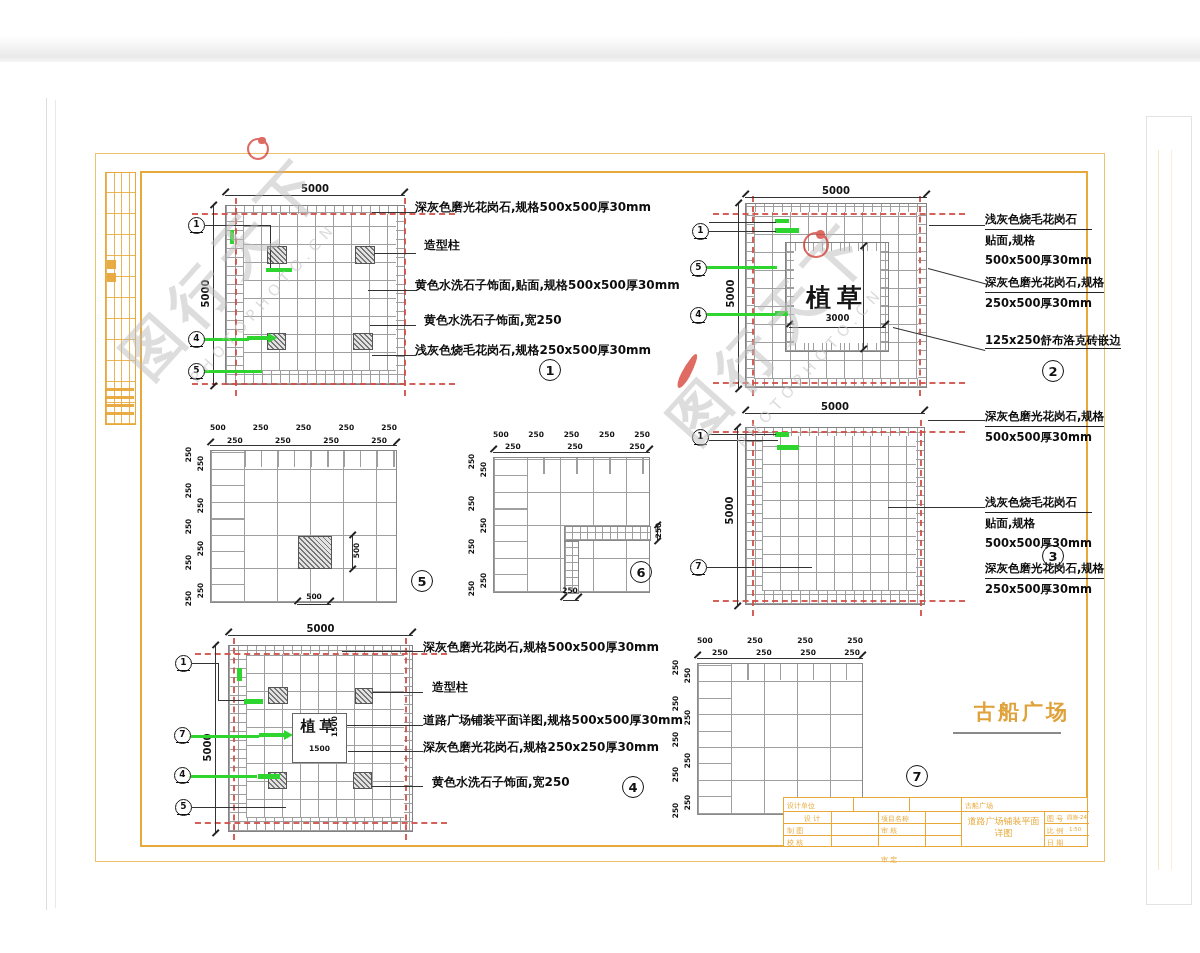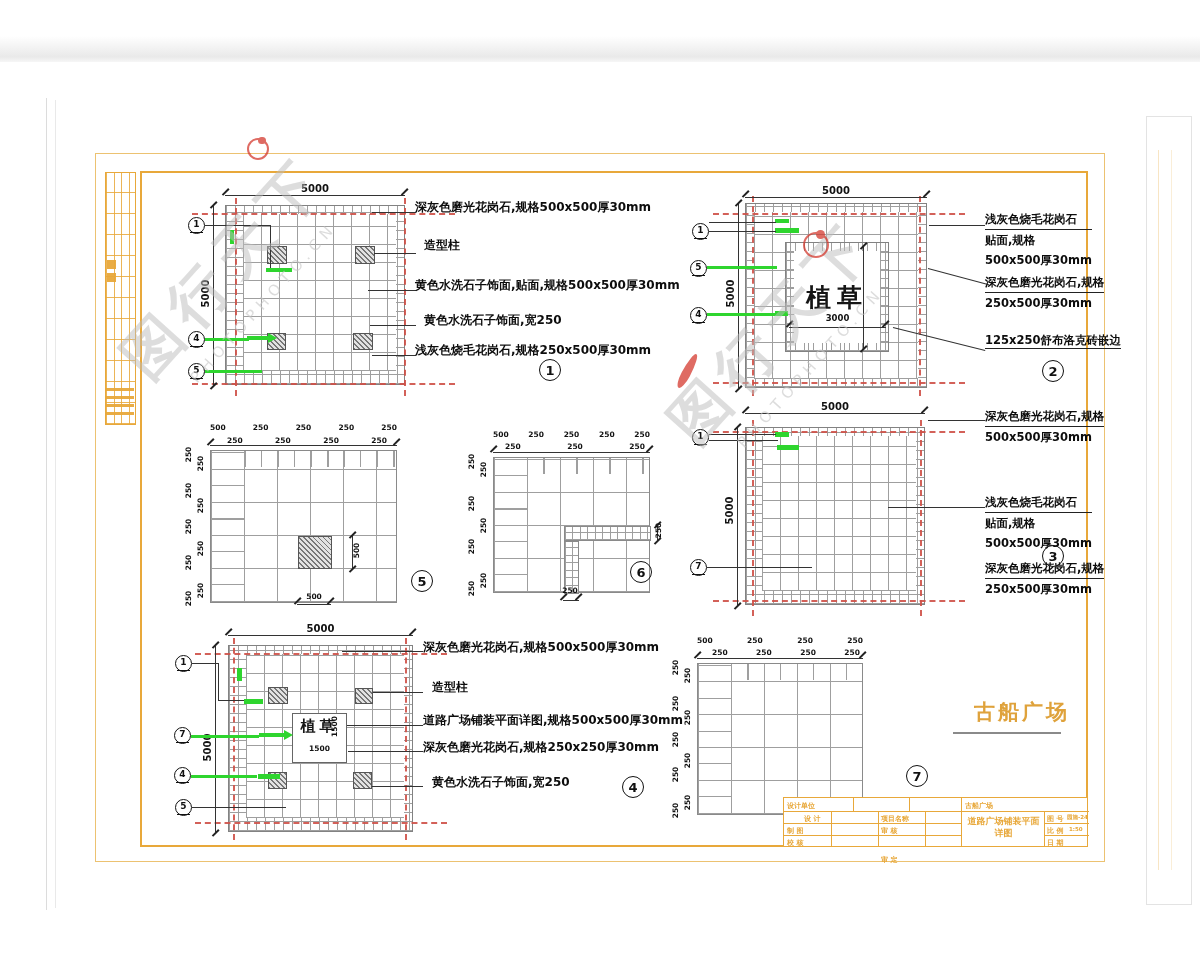--- a/index.html
+++ b/index.html
@@ -59,21 +59,21 @@
   
   .f-out{position:absolute;border:1.2px solid var(--yll)}
   .f-in{position:absolute;border:2.5px solid var(--yl)}
   .signoff{position:absolute;border:1px solid var(--yl);
     background-image:repeating-linear-gradient(90deg,rgba(232,168,58,.85) 0 1px,transparent 1px 7.7px),
                      repeating-linear-gradient(0deg,rgba(232,168,58,.85) 0 1px,transparent 1px 21px)}
   .ym{position:absolute;background:var(--yl);opacity:.95}
   .tb{position:absolute;left:783px;top:797px;width:305px;height:50px;border:1.5px solid var(--yl);background:#fff;color:var(--yl);z-index:6}
   .tb .v{position:absolute;width:1px;background:var(--yl)}
   .tb .h{position:absolute;height:1px;background:var(--yl)}
-  .tb-t{position:absolute;font-size:7px;font-weight:700;white-space:nowrap;color:var(--yl)}
+  .tb-t{position:absolute;font-size:7px;font-weight:400;white-space:nowrap;color:var(--yl)}
   .plaza{position:absolute;font-size:21px;font-weight:700;letter-spacing:3px;color:#DFA23B;text-align:right;z-index:5}
   
   .grass2{position:absolute;display:flex;align-items:center;justify-content:center;font-size:25px;font-weight:700;letter-spacing:6px;color:#151515;background:#fff}
   .grass4{position:absolute;border:1px solid #666;background:#fff;text-align:center;font-size:15px;font-weight:700;letter-spacing:4px;color:#151515}
   
   .wm{position:absolute;transform:translate(-50%,-50%) rotate(-48deg);text-align:center;z-index:10;pointer-events:none}
   .wm .zh{font-size:58px;font-weight:700;color:#bdbdbd;letter-spacing:10px;opacity:.5;white-space:nowrap;font-family:"DejaVu Serif",serif}
   .wm .en{font-size:15px;color:#c6c6c6;letter-spacing:6px;opacity:.6;margin-top:4px}
   .logo{position:absolute;border:2.5px solid #D43A2F;border-radius:50%;opacity:.75;z-index:10;pointer-events:none}
   .logo::after{content:"";position:absolute;left:52%;top:-18%;width:40%;height:40%;background:#D43A2F;border-radius:50%}

